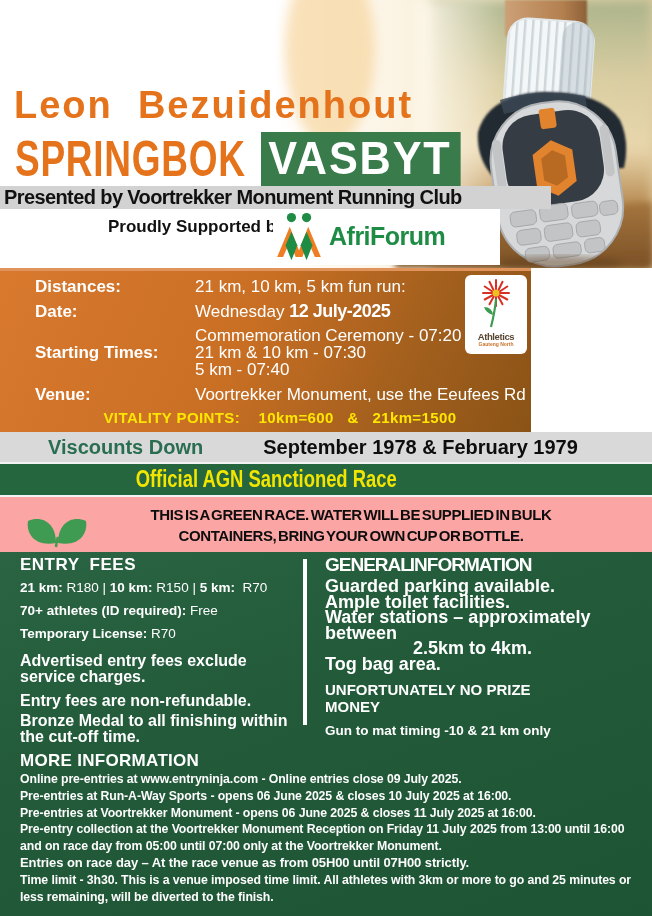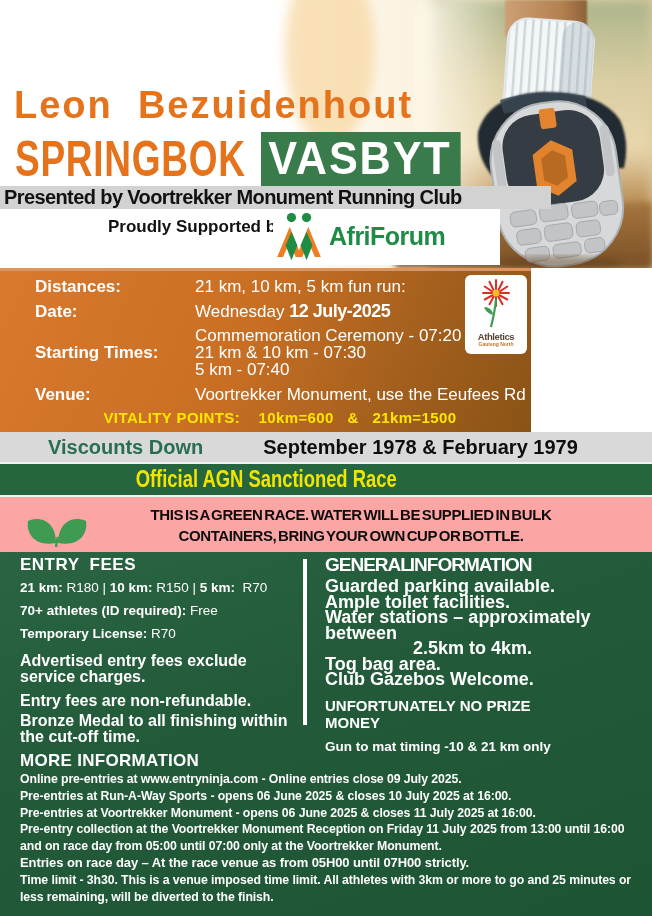--- a/index.html
+++ b/index.html
@@ -280,21 +280,20 @@
         <div class="fee-note mt4">Bronze Medal to all finishing within the cut-off time.</div>
       </div>
 
       <div class="col-right">
         <div class="gi-h">GENERAL INFORMATION</div>
         <div class="gi-item mt4">Guarded parking available.</div>
         <div class="gi-item">Ample toilet facilities.</div>
         <div class="gi-item">Water stations – approximately between</div>
         <div class="gi-item gi-indent">2.5km to 4km.</div>
         <div class="gi-item">Tog bag area.</div>
-        <div class="gi-item">Club Gazebos Welcome.</div>
         <div class="gi-noprize">UNFORTUNATELY NO PRIZE MONEY</div>
         <div class="gi-gun">Gun to mat timing -10 &amp; 21 km only</div>
       </div>
     </div>
 
     <div class="more-info">
       <div class="mi-h">MORE INFORMATION</div>
       <div class="mi-line">Online pre-entries at www.entryninja.com - Online entries close 09 July 2025.</div>
       <div class="mi-line">Pre-entries at Run-A-Way Sports - opens 06 June 2025 &amp; closes 10 July 2025 at 16:00.</div>
       <div class="mi-line">Pre-entries at Voortrekker Monument - opens 06 June 2025 &amp; closes 11 July 2025 at 16:00.</div>

